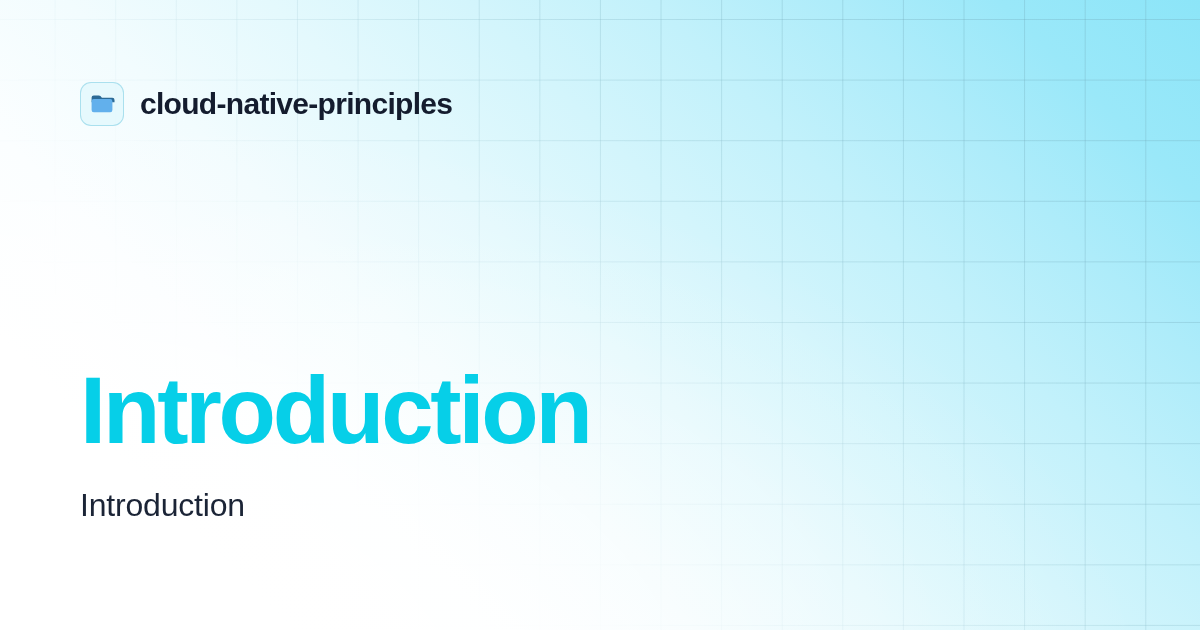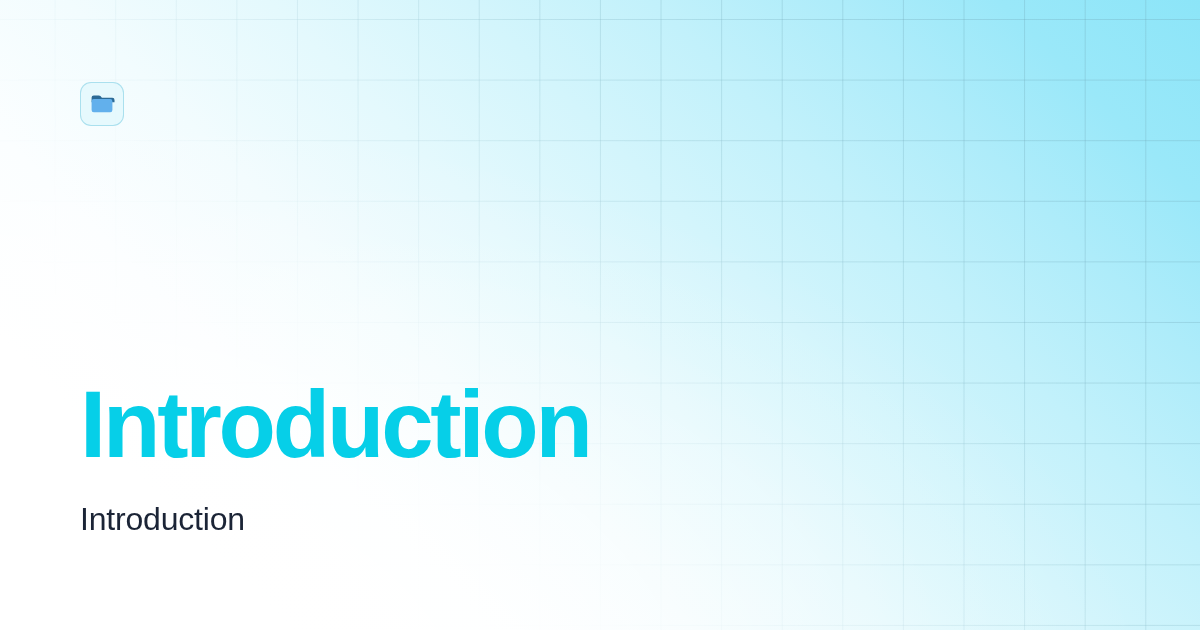--- a/index.html
+++ b/index.html
@@ -106,21 +106,21 @@
     letter-spacing:-0.7px;
     color:#141c2e;
     white-space:nowrap;
     line-height:1;
   }
 
   
   .title-block {
     position:absolute;
     left:80px;
-    top:378px;
+    top:364px;
   }
 
   .page-title {
     font-size:94px;
     font-weight:700;
     letter-spacing:-3.2px;
     line-height:1;
     color:#06cfe8;
     white-space:nowrap;
   }
@@ -150,20 +150,21 @@
 
       <div class="repo-badge">
         <span>
           <svg width="26" height="26" viewBox="0 0 26 26" aria-hidden="true">
             <path d="M2.6 6.6a2.2 2.2 0 0 1 2.2-2.2h5.0c.62 0 1.2.26 1.62.72l1.5 1.66h10.4a2.2 2.2 0 0 1 2.2 2.2v2.2H2.6z" fill="#2b6a96"></path>
             <path d="M2.6 10.2a2.2 2.2 0 0 1 2.2-2.2h16.4a2.2 2.2 0 0 1 2.2 2.2v8.8a2.2 2.2 0 0 1-2.2 2.2H4.8a2.2 2.2 0 0 1-2.2-2.2z" fill="#62b0ec"></path>
           </svg>
         </span>
       </div>
 
+      <div class="repo-name">cloud-native-principles</div>
     </div>
 
     <div class="title-block">
       <div class="page-title">Introduction</div>
       <div class="page-subtitle">Introduction</div>
     </div>
 
   </div>
 </div>
 

